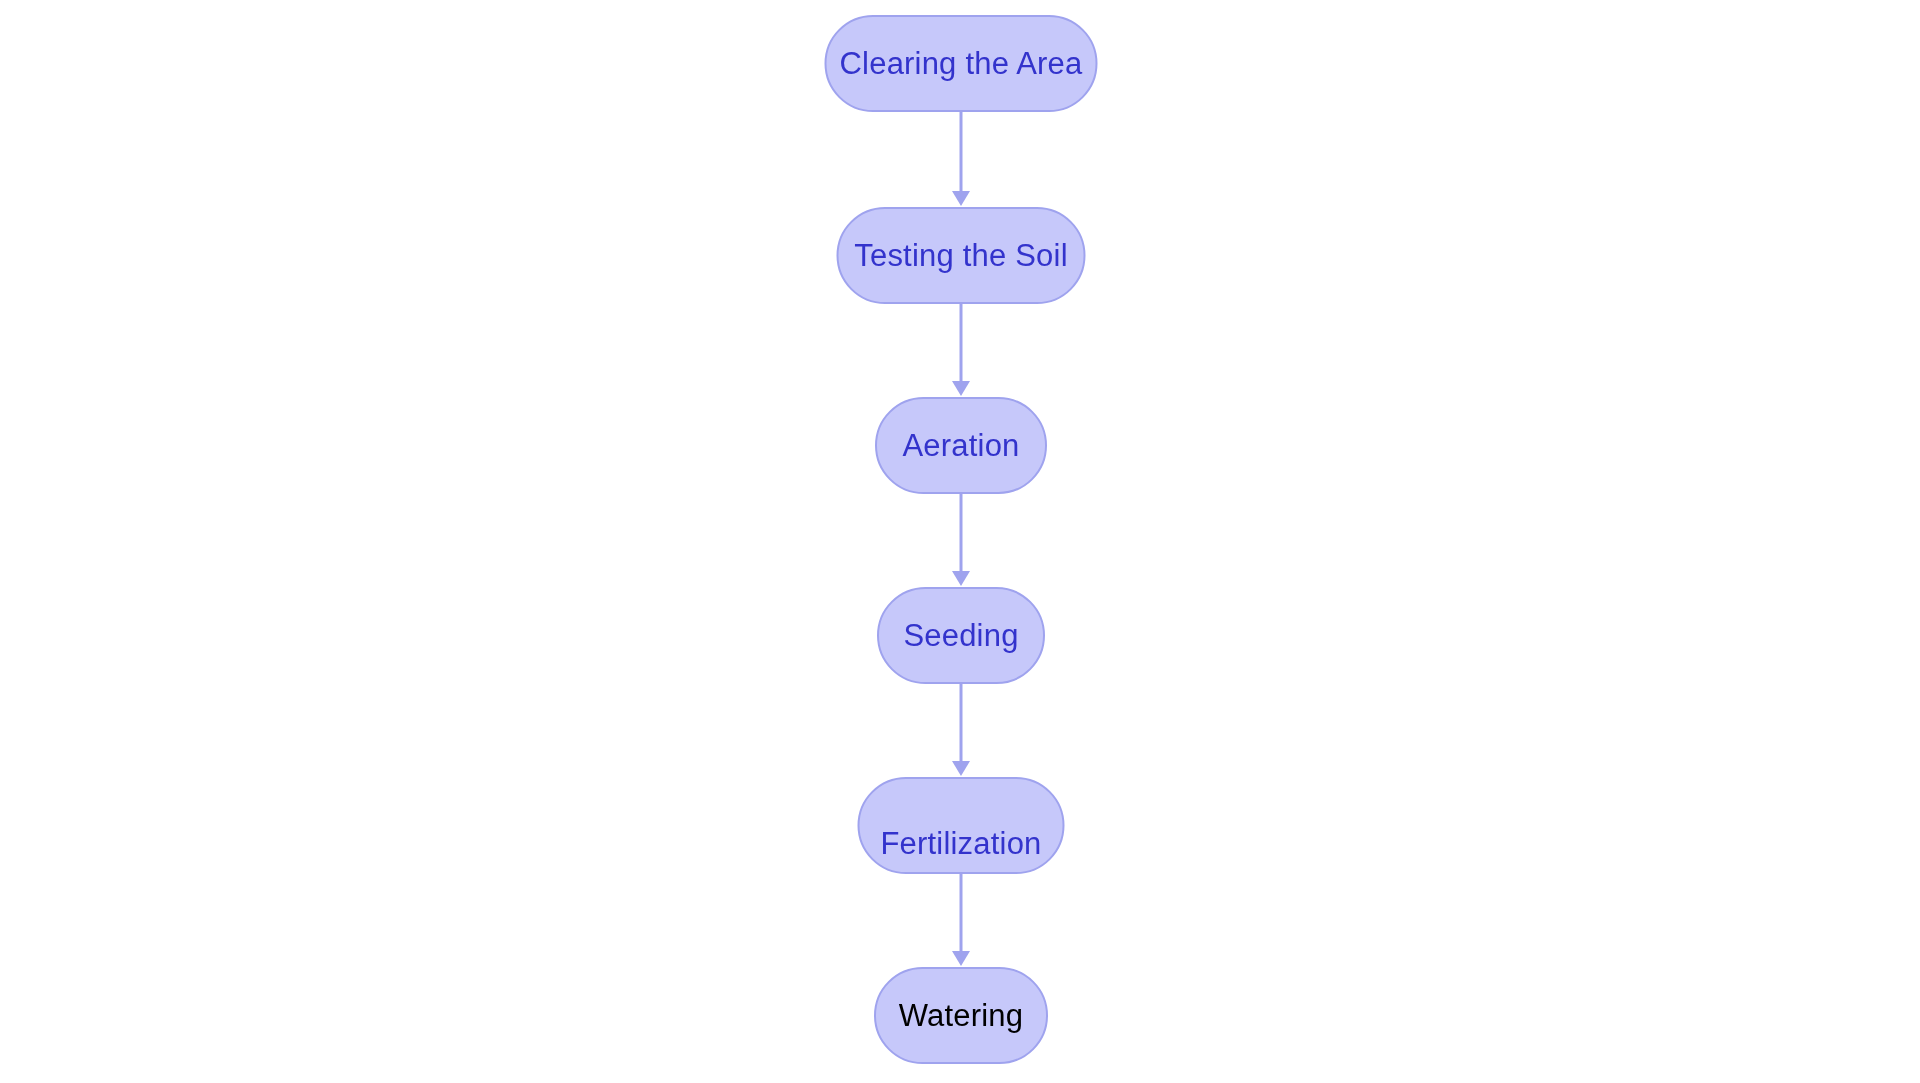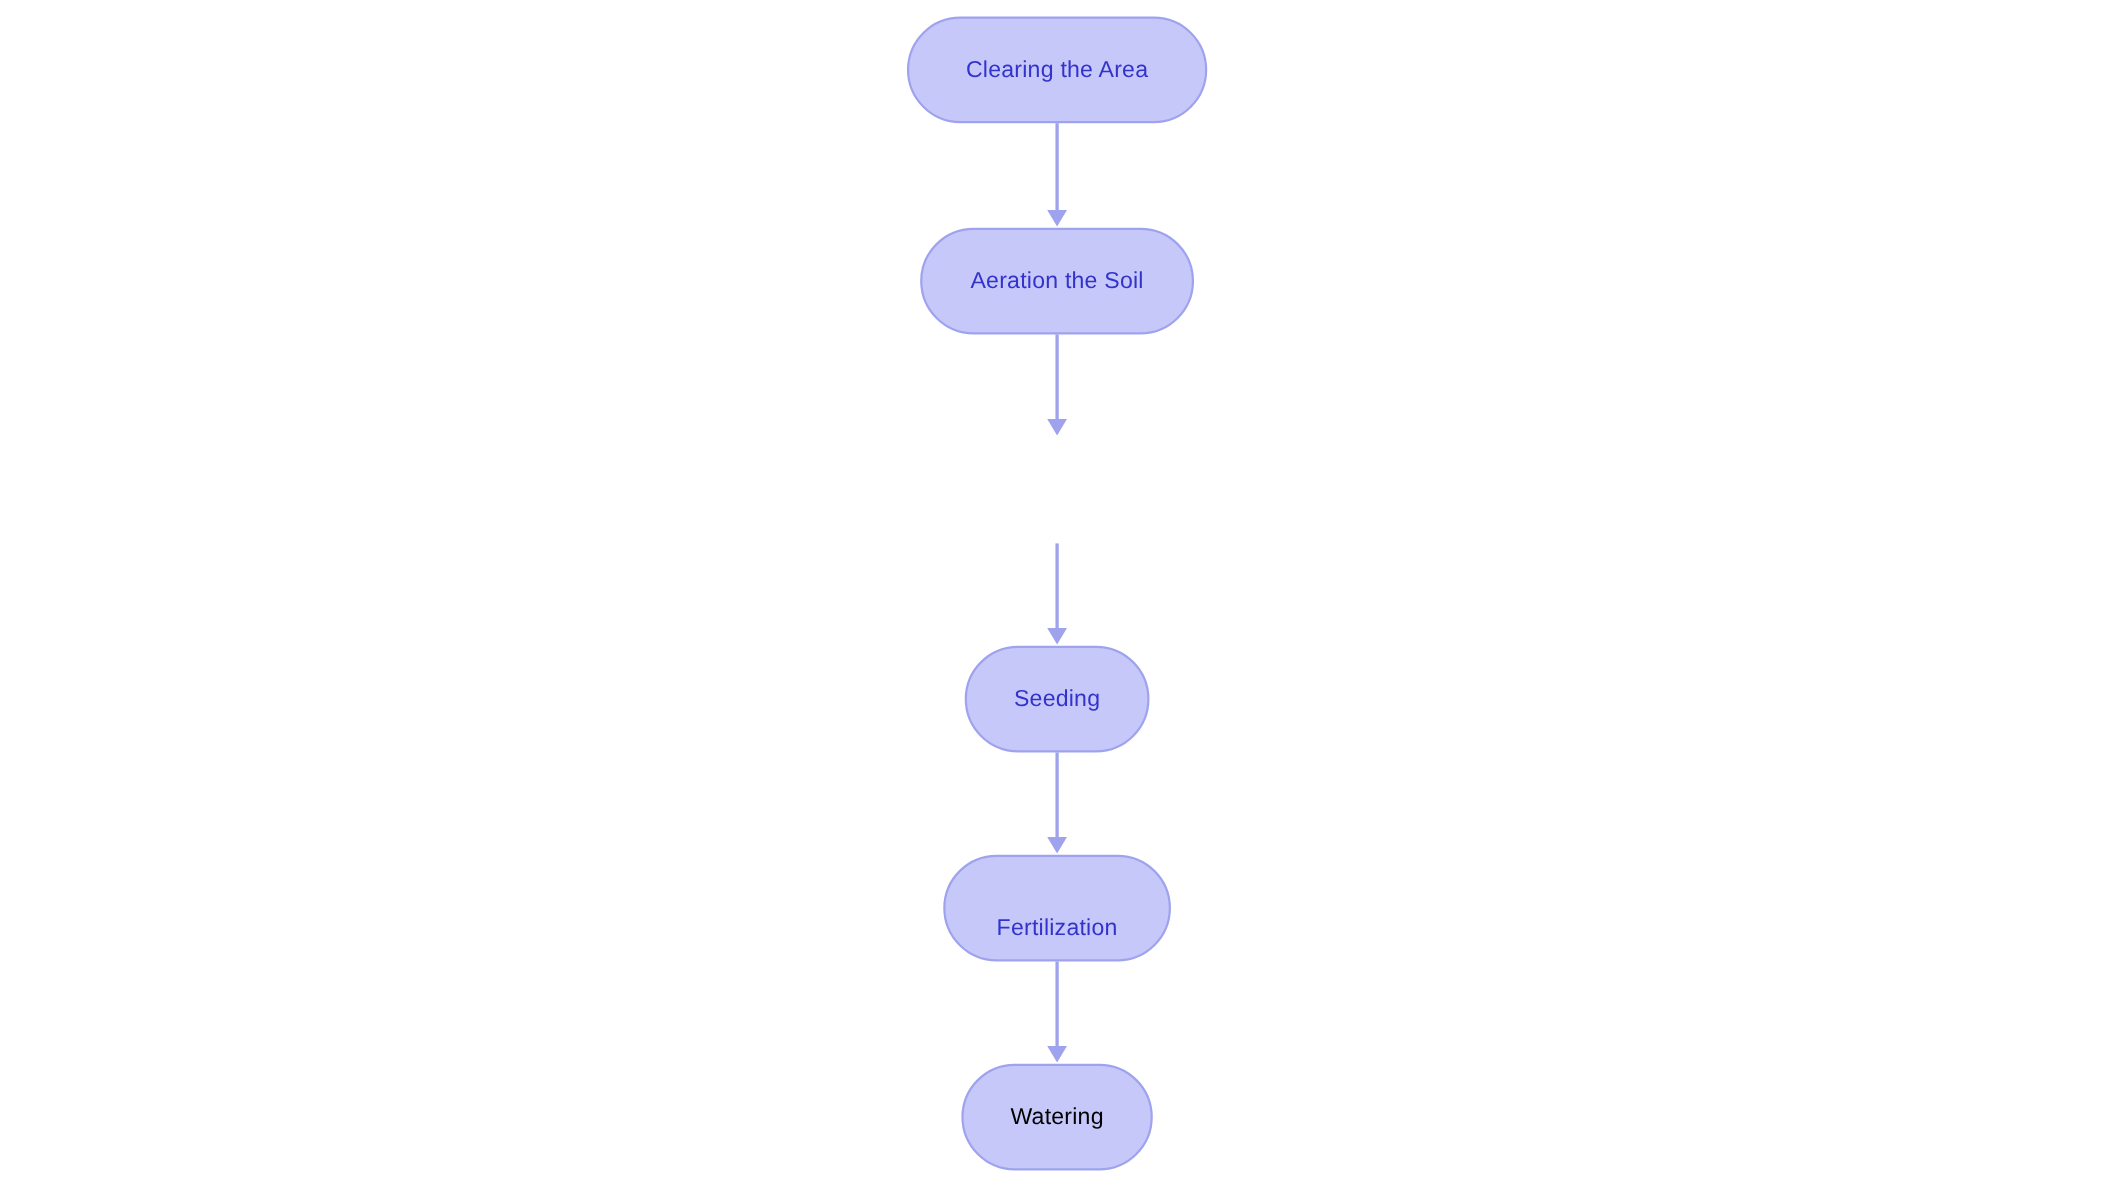--- a/index.html
+++ b/index.html
@@ -26,21 +26,21 @@
     justify-content: center;
     box-sizing: border-box;
     background: #c6c8fa;
     border: 2px solid #9fa3ee;
     border-radius: 49px;
     height: 97px;
     transform: translateX(-50%);
   }
   .flow-node-label {
     font-family: "Liberation Sans", sans-serif;
-    font-size: 21px;
+    font-size: 31px;
     font-weight: 400;
     color: #3333cc;
     letter-spacing: 0.2px;
     white-space: nowrap;
     line-height: 1;
   }
   .flow-edge {
     position: absolute;
     left: 961px;
     transform: translateX(-50%);
@@ -83,21 +83,24 @@
     <div class="flow-edge" style="top: 874px; height: 92px;">
       <svg width="24" height="92" viewBox="0 0 24 92">
         <rect x="10.5" y="0" width="3" height="78" fill="#9fa3ee"></rect>
         <polygon points="3,77 21,77 12,92" fill="#9fa3ee"></polygon>
       </svg>
     </div>
     <div class="flow-node" style="left: 961px; top: 14.5px; width: 273px; background: rgb(198, 200, 250); border-color: rgb(159, 163, 238);">
       <span class="flow-node-label" style="color: rgb(51, 51, 204);">Clearing the Area</span>
     </div>
     <div class="flow-node" style="left: 961px; top: 206.5px; width: 249px; background: rgb(198, 200, 250); border-color: rgb(159, 163, 238);">
-      <span class="flow-node-label" style="color: rgb(51, 51, 204);">Aeration the Soil</span>
+      <span class="flow-node-label" style="color: rgb(51, 51, 204);">Testing the Soil</span>
+    </div>
+    <div class="flow-node" style="left: 961px; top: 396.5px; width: 172px; background: rgb(198, 200, 250); border-color: rgb(159, 163, 238);">
+      <span class="flow-node-label" style="color: rgb(51, 51, 204);">Aeration</span>
     </div>
     <div class="flow-node" style="left: 961px; top: 586.5px; width: 168px; background: rgb(198, 200, 250); border-color: rgb(159, 163, 238);">
       <span class="flow-node-label" style="color: rgb(51, 51, 204);">Seeding</span>
     </div>
     <div class="flow-node" style="left: 961px; top: 776.5px; width: 207px; background: rgb(198, 200, 250); border-color: rgb(159, 163, 238);">
       <span class="flow-node-label" style="color: rgb(51, 51, 204); margin-top: 36px;">Fertilization</span>
     </div>
     <div class="flow-node" style="left: 961px; top: 966.5px; width: 174px; background: rgb(198, 200, 250); border-color: rgb(159, 163, 238);">
       <span class="flow-node-label" style="color: #000000;">Watering</span>
     </div>

